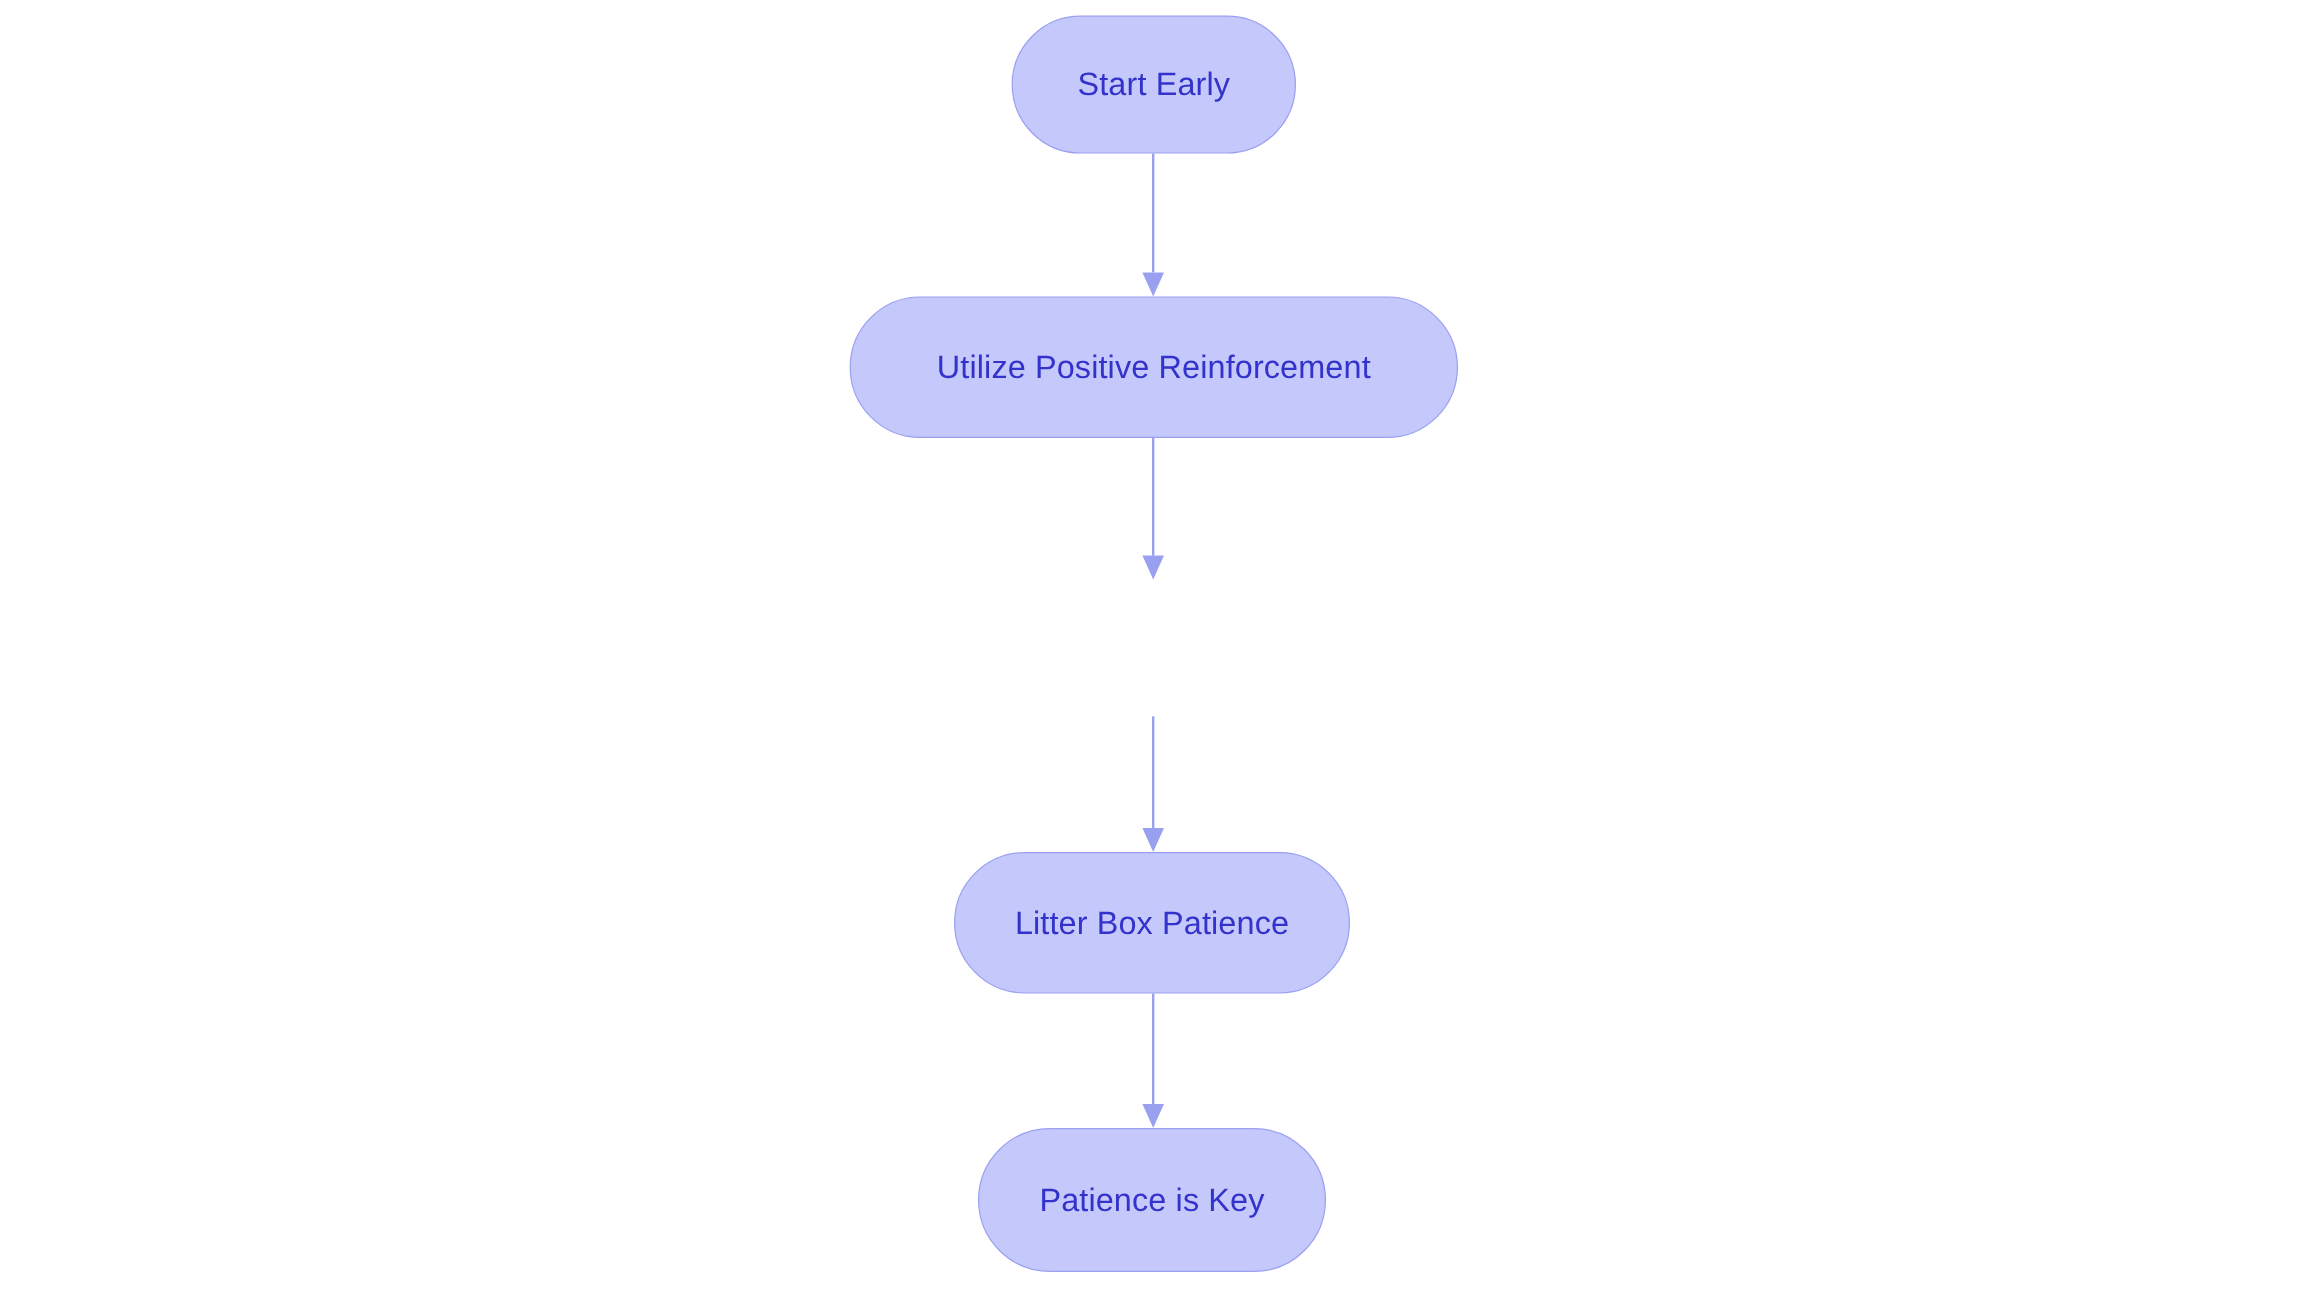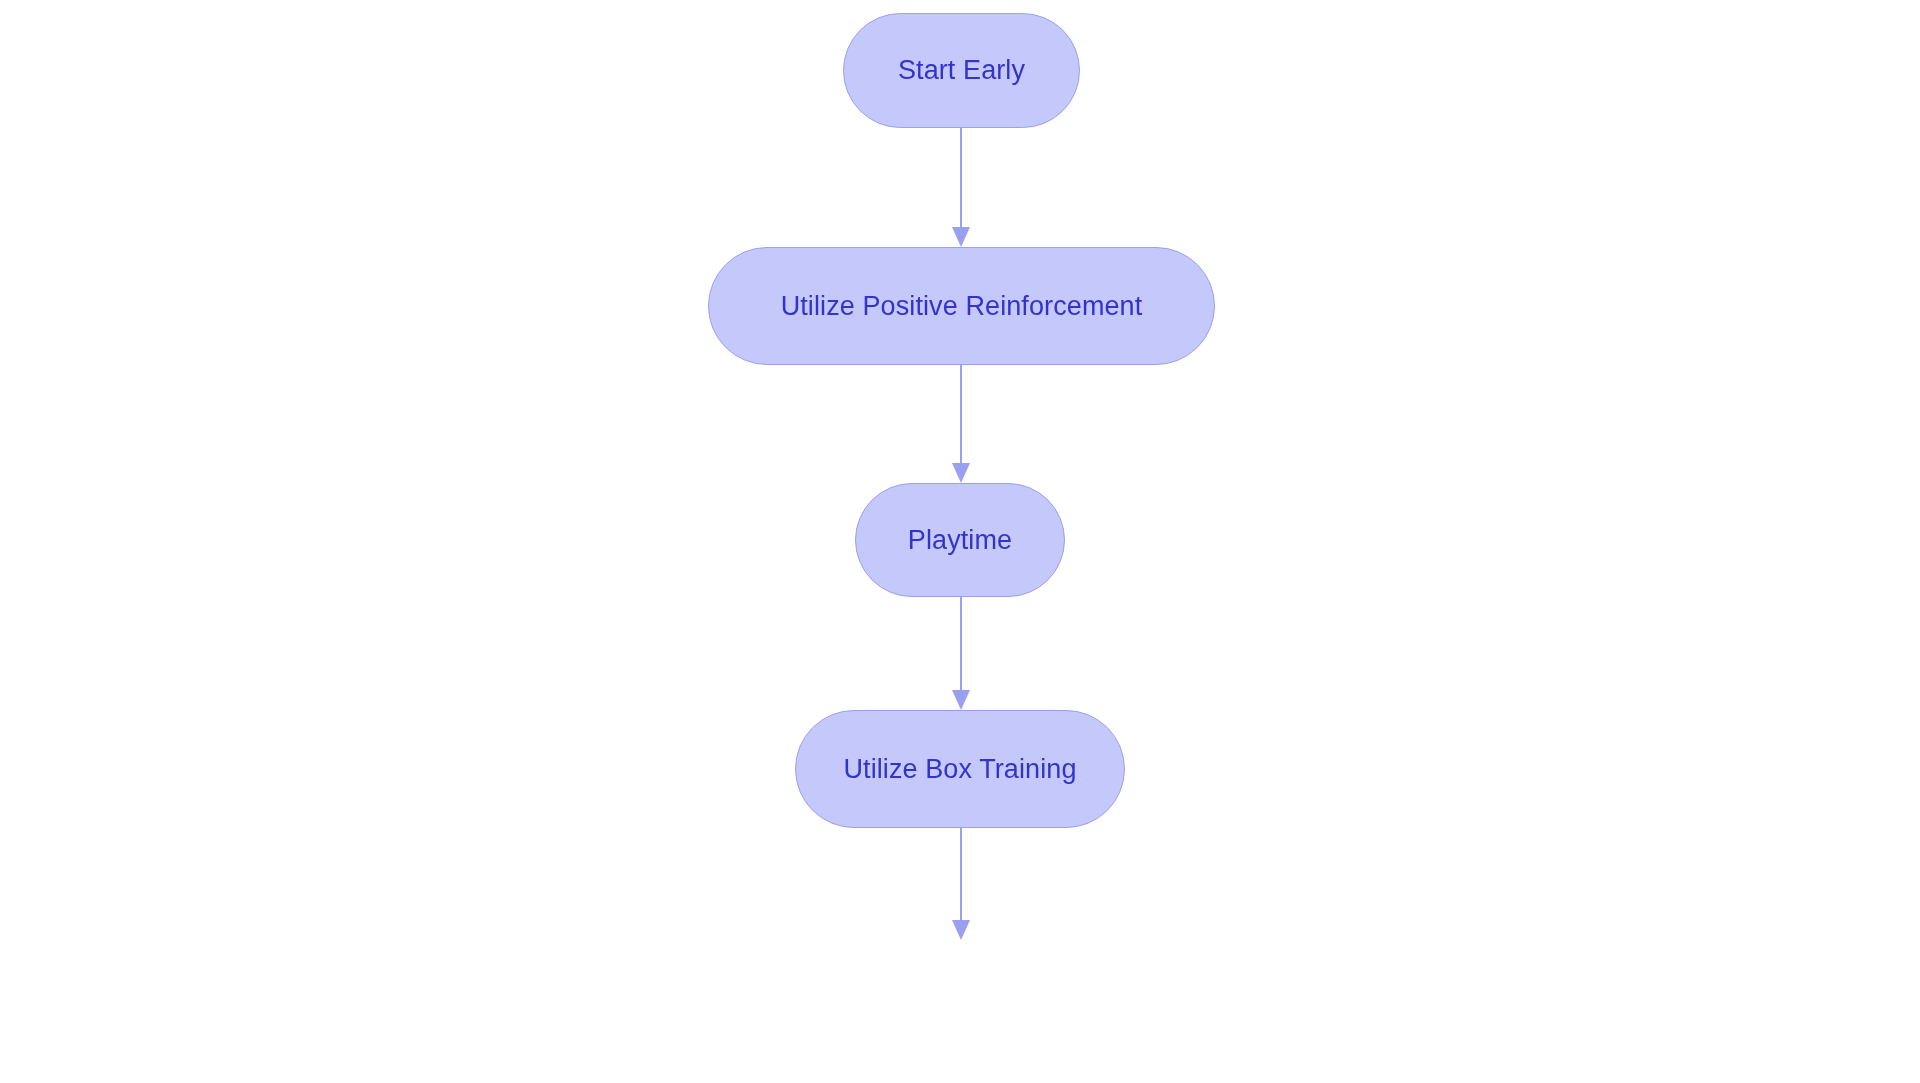--- a/index.html
+++ b/index.html
@@ -99,22 +99,22 @@
   </div>
 
   <div class="flow-node" style="left: 843px; top: 13px; width: 237px; height: 115px; background: rgb(197, 200, 250); border-color: rgb(154, 160, 240); color: rgb(51, 51, 204);">
     <span class="node-label">Start Early</span>
   </div>
 
   <div class="flow-node" style="left: 708px; top: 247px; width: 507px; height: 118px; background: rgb(197, 200, 250); border-color: rgb(154, 160, 240); color: rgb(51, 51, 204); text-align: center;">
     <span class="node-label">Utilize Positive Reinforcement</span>
   </div>
 
-  <div class="flow-node" style="left: 855px; top: 483px; width: 210px; height: 114px; background: rgb(197, 200, 250); border-color: rgb(154, 160, 240); color: rgb(51, 51, 204);">
-    <span class="node-label">Playtime</span>
+
+  <div class="flow-node" style="left: 795px; top: 710px; width: 330px; height: 118px; background: rgb(197, 200, 250); border-color: rgb(154, 160, 240); color: rgb(51, 51, 204);">
+    <span class="node-label">Litter Box Patience</span>
   </div>
 
-  <div class="flow-node" style="left: 795px; top: 710px; width: 330px; height: 118px; background: rgb(197, 200, 250); border-color: rgb(154, 160, 240); color: rgb(51, 51, 204);">
-    <span class="node-label">Utilize Box Training</span>
+  <div class="flow-node" style="left: 815px; top: 940px; width: 290px; height: 120px; background: rgb(197, 200, 250); border-color: rgb(154, 160, 240); color: rgb(51, 51, 204);">
+    <span class="node-label">Patience is Key</span>
   </div>
-
 
 </div>
 
 </body></html>

